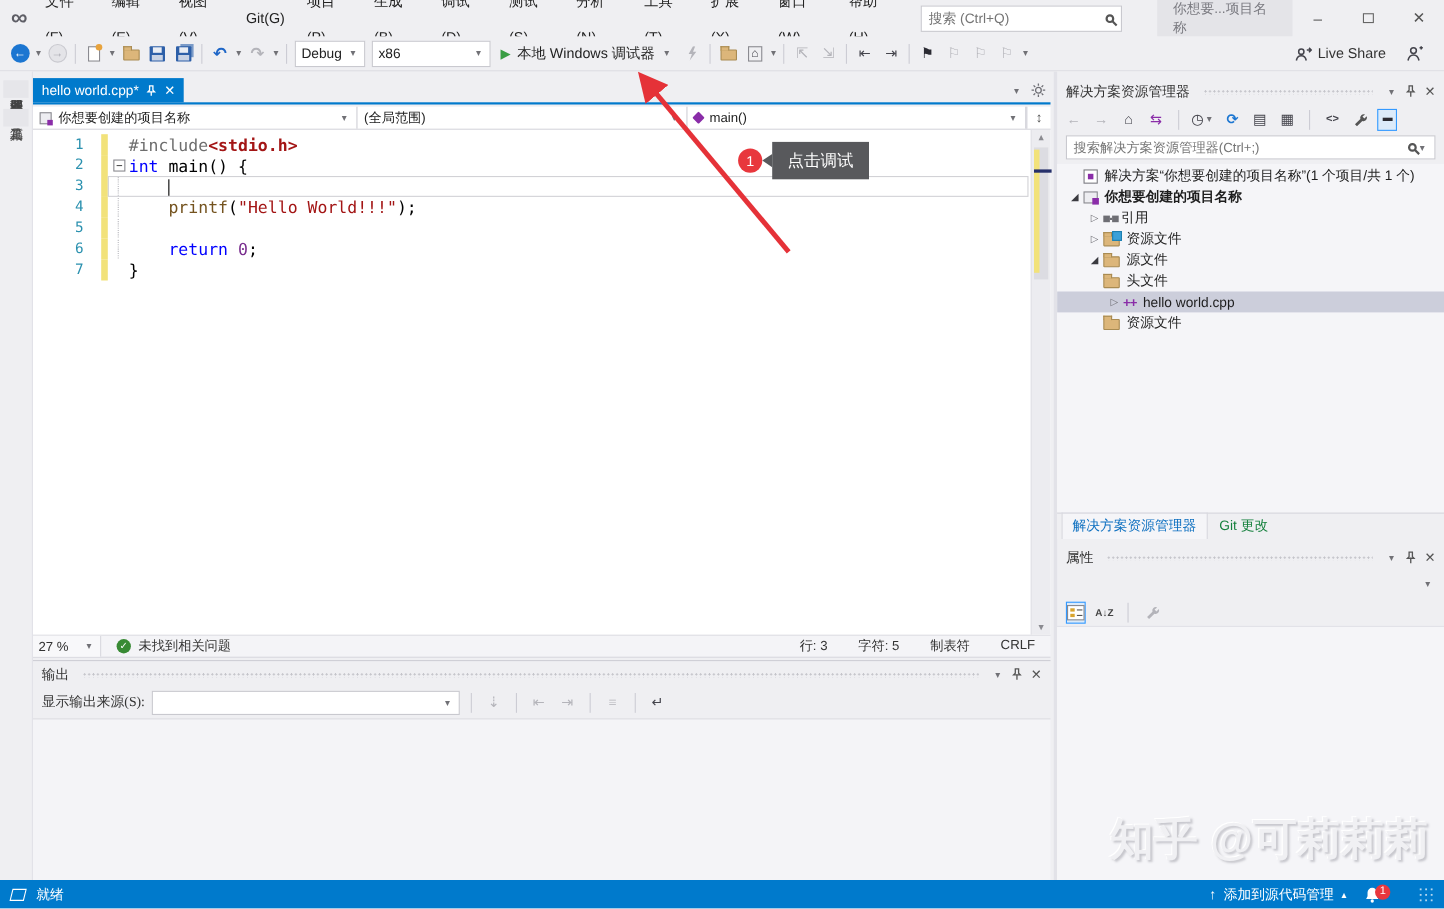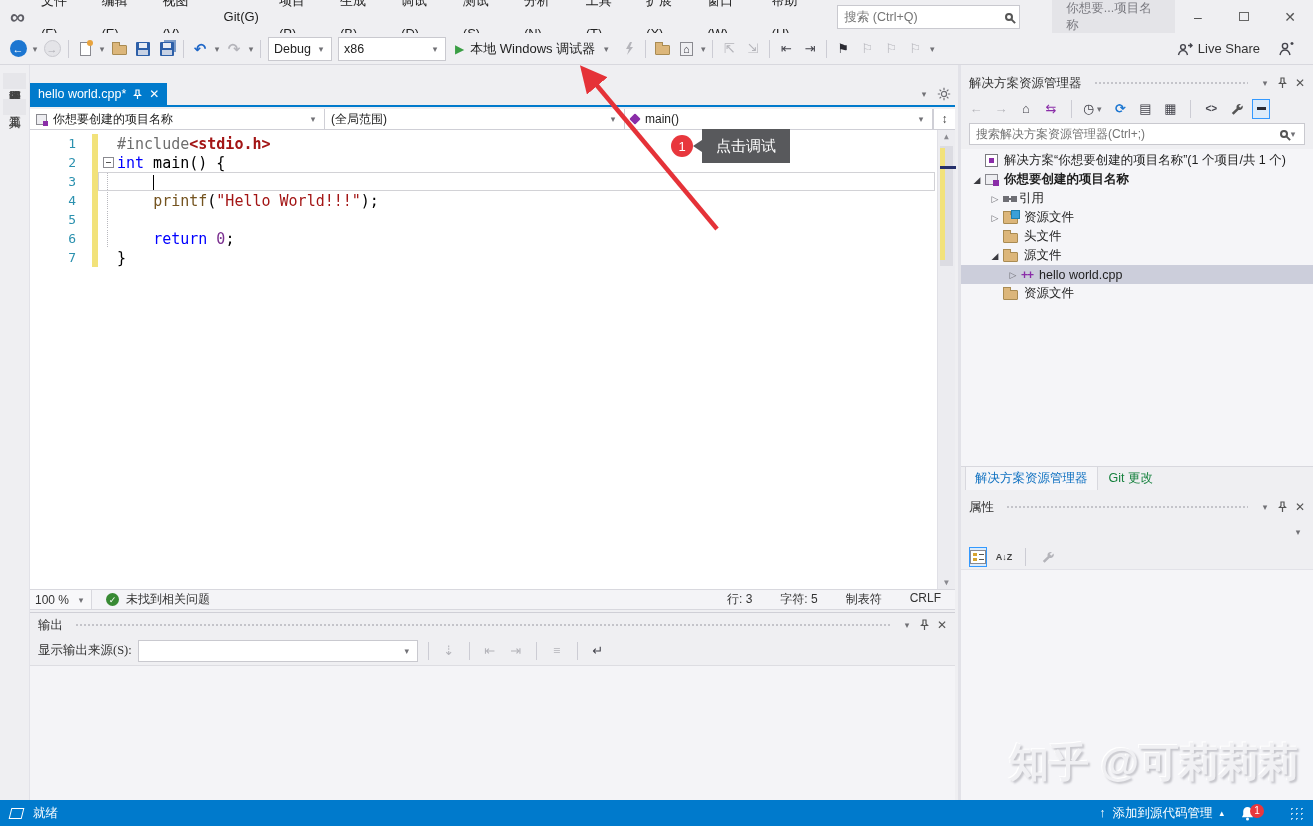--- a/index.html
+++ b/index.html
@@ -47,21 +47,21 @@
   .dim { color:#B4B4BA; }
   #livegrp { margin-left:auto; display:flex; align-items:center; margin-right:14px; color:#333; }
   #livegrp svg { margin-right:5px; }
 
   
   #workspace { position:absolute; left:0; top:65px; width:1313px; height:735px; background:#EFEFF2; }
   #left-rail { position:absolute; left:0; top:0; width:30px; height:735px; background:#EFEFF2; border-right:1px solid #E2E2E8; display:flex; flex-direction:column; align-items:center; padding-top:8px; }
   .rail-tab { writing-mode:vertical-rl; font-size:12px; color:#444; padding:8px 3px; margin-bottom:10px; background:#E6E6EA; }
 
   
-  #editor-col { position:absolute; left:30px; top:12px; width:925px; height:735px; }
+  #editor-col { position:absolute; left:30px; top:0; width:925px; height:735px; }
   #tab-strip { position:absolute; left:0; top:6px; width:925px; height:24px; border-bottom:2px solid #007ACC; display:flex; align-items:flex-end; }
   #doc-tab { height:22px; background:#007ACC; color:#fff; display:flex; align-items:center; padding:0 8px; font-size:12.5px; gap:7px; }
   #doc-tab .tclose { font-size:12px; }
   #tabstrip-right { position:absolute; right:4px; bottom:4px; display:flex; gap:8px; align-items:center; }
   #navbar { position:absolute; left:0; top:32px; width:925px; height:21px; display:flex; background:#fff; border-bottom:1px solid #CFCFD6; }
   .navcombo { display:flex; align-items:center; border-right:1px solid #CFCFD6; padding:0 6px; font-size:12px; color:#222; gap:6px; }
   .navcombo .cval { flex:1; white-space:nowrap; overflow:hidden; }
   #nav-proj { width:295px; } #nav-scope { width:300px; } #nav-member { flex:1; }
   .projicon { width:11px; height:11px; border:1px solid #8A8A90; background:#EDEDF1; position:relative; flex:none; }
   .projicon::after { content:""; position:absolute; right:-2px; bottom:-2px; width:5px; height:5px; background:#8A2DA8; }
@@ -425,21 +425,21 @@
           <span class="sarr up">▲</span>
           <div id="vs-thumb"></div>
           <div id="vs-change"></div>
           <div id="vs-caretmark"></div>
           <span class="sarr down">▼</span>
         </div>
       </div>
 
       <div id="edstatus">
         <span id="zoombox">
-          <span class="cval">100 %</span>
+          <span class="cval">27 %</span>
           <span class="chev"></span>
         </span>
         <span class="okdot"></span>
         <span>未找到相关问题</span>
         <span id="ed-inds">
           <span>行: 3</span>
           <span>字符: 5</span>
           <span>制表符</span>
           <span>CRLF</span>
         </span>
@@ -534,28 +534,28 @@
               <span class="arr collapsed"></span>
               <span class="ticon ic-references"></span>
               <span class="tlabel">引用</span>
             </div>
             <div class="trow" style="padding-left: 26px;">
               <span class="arr collapsed"></span>
               <span class="ticon ic-extdeps i-folder"></span>
               <span class="tlabel">资源文件</span>
             </div>
             <div class="trow" style="padding-left: 26px;">
+              <span class="arr expanded"></span>
+              <span class="ticon ic-folder i-folder"></span>
+              <span class="tlabel">源文件</span>
+            </div>
+            <div class="trow" style="padding-left: 26px;">
               <span class="arr none"></span>
               <span class="ticon ic-folder i-folder"></span>
               <span class="tlabel">头文件</span>
-            </div>
-            <div class="trow" style="padding-left: 26px;">
-              <span class="arr expanded"></span>
-              <span class="ticon ic-folder i-folder"></span>
-              <span class="tlabel">源文件</span>
             </div>
             <div class="trow selected" style="padding-left: 44px;">
               <span class="arr collapsed"></span>
               <span class="ticon ic-cppfile">++</span>
               <span class="tlabel">hello world.cpp</span>
             </div>
             <div class="trow" style="padding-left: 26px;">
               <span class="arr none"></span>
               <span class="ticon ic-folder i-folder"></span>
               <span class="tlabel">资源文件</span>

